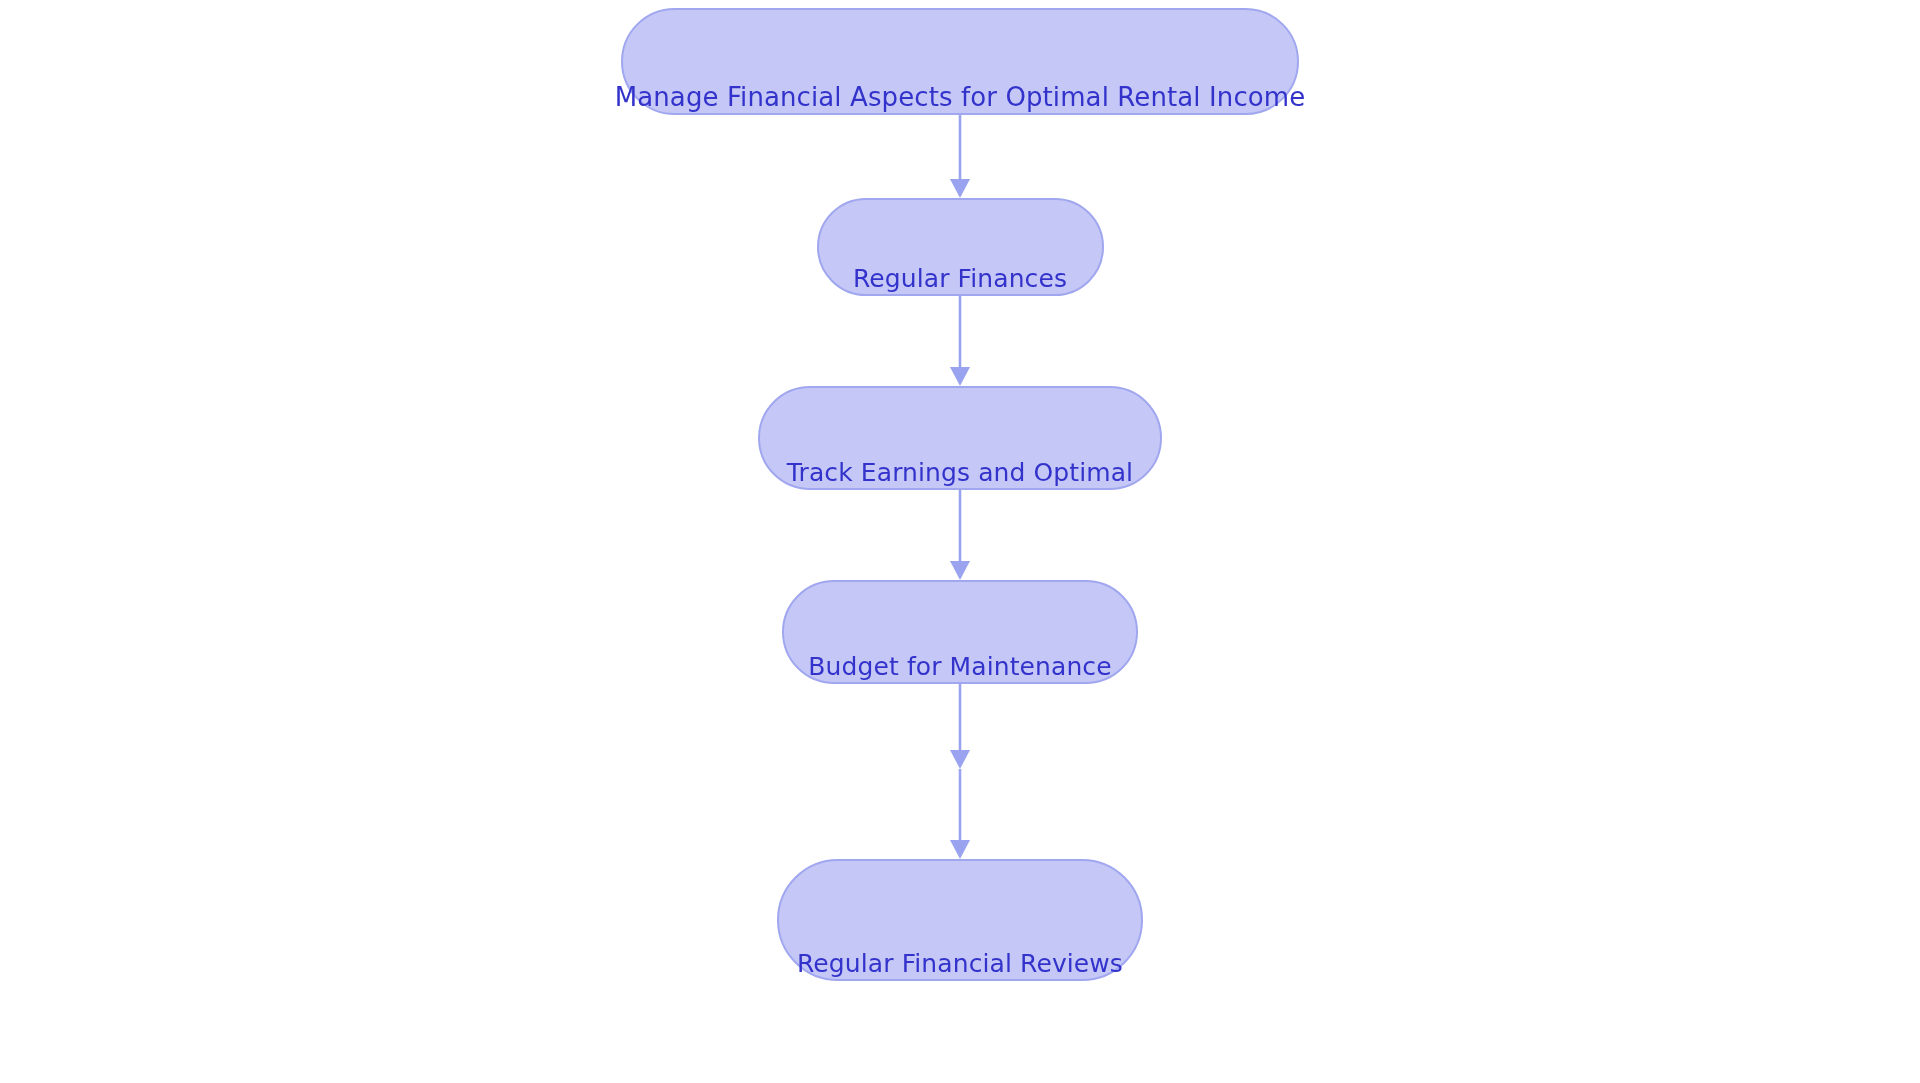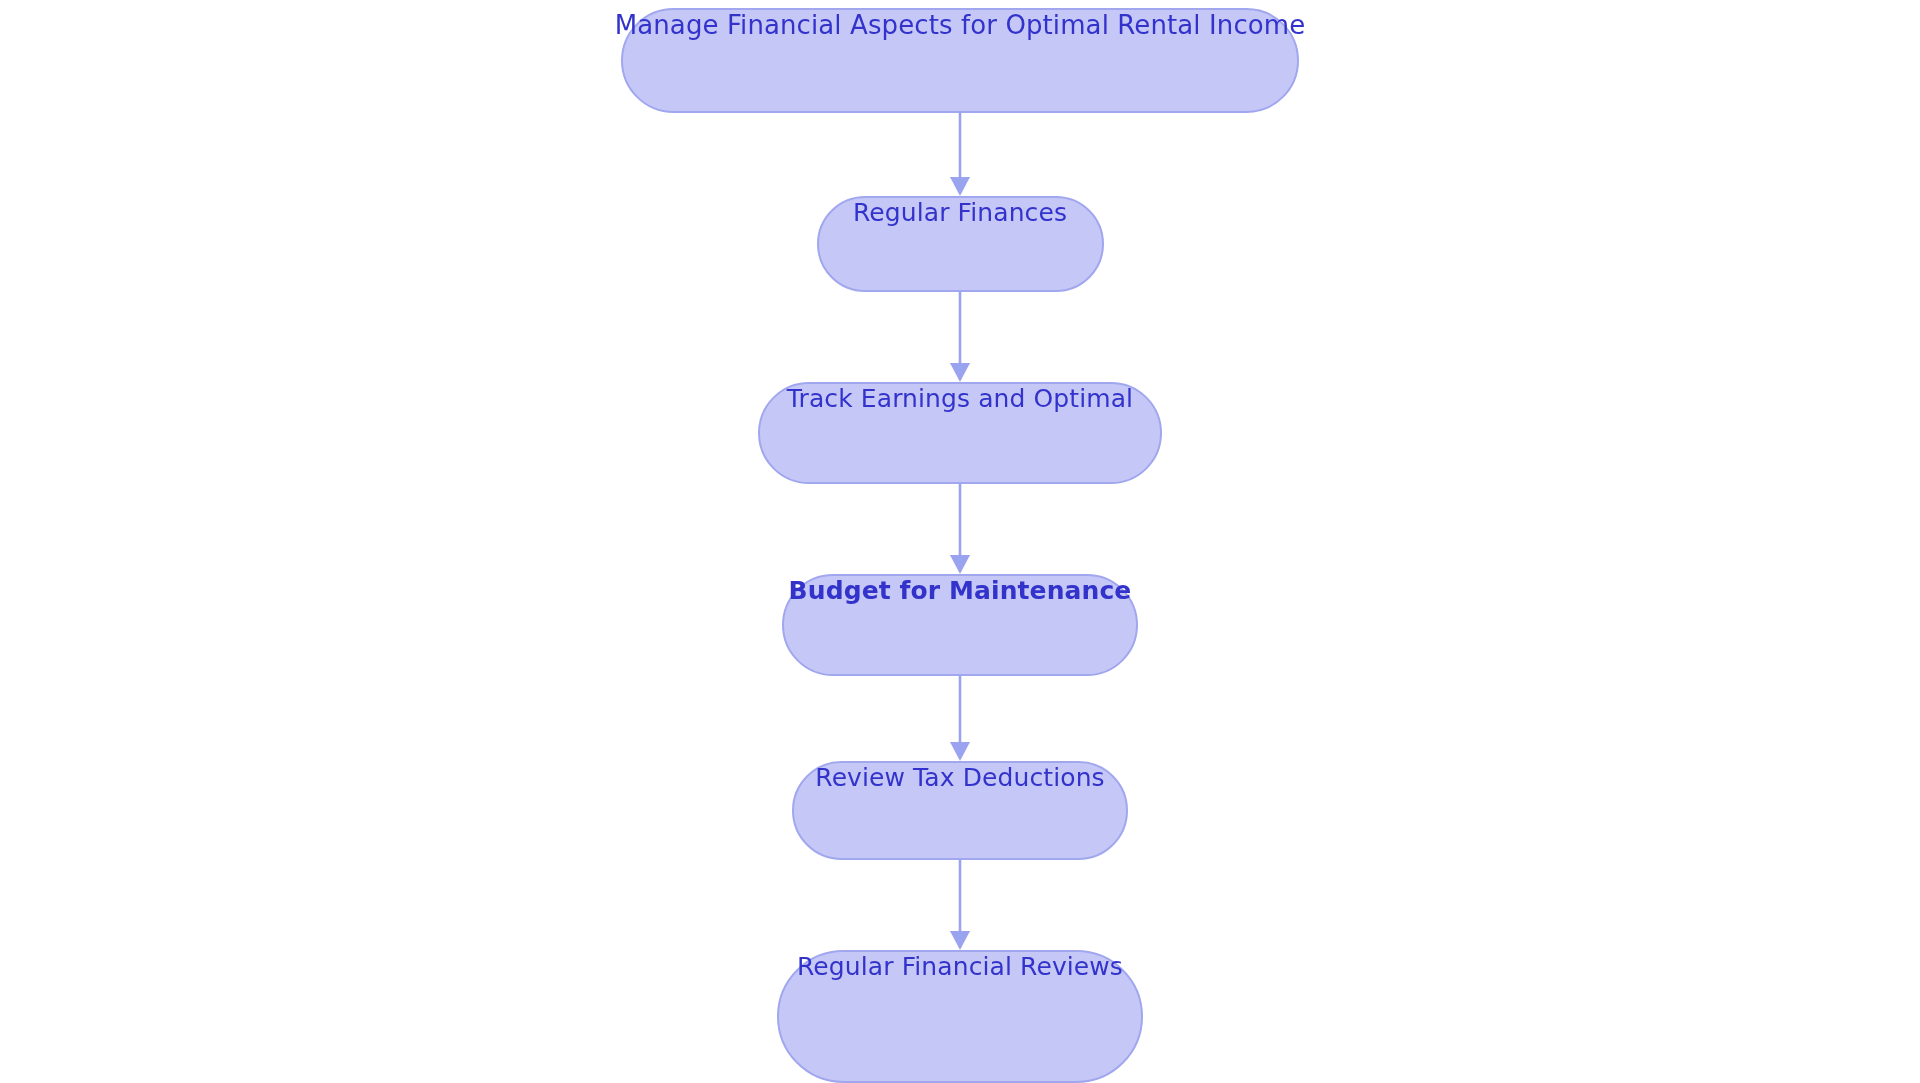--- a/index.html
+++ b/index.html
@@ -36,40 +36,40 @@
     box-sizing: border-box;
   }
 
   .node {
     box-sizing: border-box;
     background: #c5c8f7;
     border: 2px solid #a0a7ef;
     border-radius: 999px;
     color: #3333cc;
     display: flex;
-    align-items: flex-start;
+    align-items: flex-end;
     justify-content: center;
     text-align: center;
     line-height: 1.2;
     white-space: nowrap;
     letter-spacing: 0.1px;
   }
 
   .node-label {
     display: block;
     padding: 0 30px;
   }
 
   
   .node-0 { width: 678px; height: 107px; font-size: 26px; }
   .node-1 { width: 287px; height: 98px;  font-size: 25px; }
   .node-2 { width: 404px; height: 104px; font-size: 25px; }
-  .node-3 { width: 356px; height: 104px; font-size: 25px; font-weight: bold; }
+  .node-3 { width: 356px; height: 104px; font-size: 25px; }
   .node-4 { width: 336px; height: 100px; font-size: 25px; }
-  .node-5 { width: 366px; height: 136px; font-size: 25px; }
+  .node-5 { width: 366px; height: 122px; font-size: 25px; }
 
   .connector {
     display: block;
     width: 40px;
   }
   .conn-0 { height: 83px; }
   .conn-1 { height: 90px; }
   .conn-2 { height: 90px; }
   .conn-3 { height: 85px; }
   .conn-4 { height: 90px; }
@@ -119,23 +119,20 @@
       <span class="node-label">Budget for Maintenance</span>
     </div>
 
     <div class="connector conn-3">
       <svg viewBox="0 0 40 85" preserveAspectRatio="none" aria-hidden="true">
         <line x1="20" y1="0" x2="20" y2="68" stroke="#9aa3ef" stroke-width="2.6"></line>
         <polygon points="10,66 30,66 20,85" fill="#9aa3ef"></polygon>
       </svg>
     </div>
 
-    <div class="node node-4">
-      <span class="node-label">Review Tax Deductions</span>
-    </div>
 
     <div class="connector conn-4">
       <svg viewBox="0 0 40 90" preserveAspectRatio="none" aria-hidden="true">
         <line x1="20" y1="0" x2="20" y2="73" stroke="#9aa3ef" stroke-width="2.6"></line>
         <polygon points="10,71 30,71 20,90" fill="#9aa3ef"></polygon>
       </svg>
     </div>
 
     <div class="node node-5">
       <span class="node-label">Regular Financial Reviews</span>

